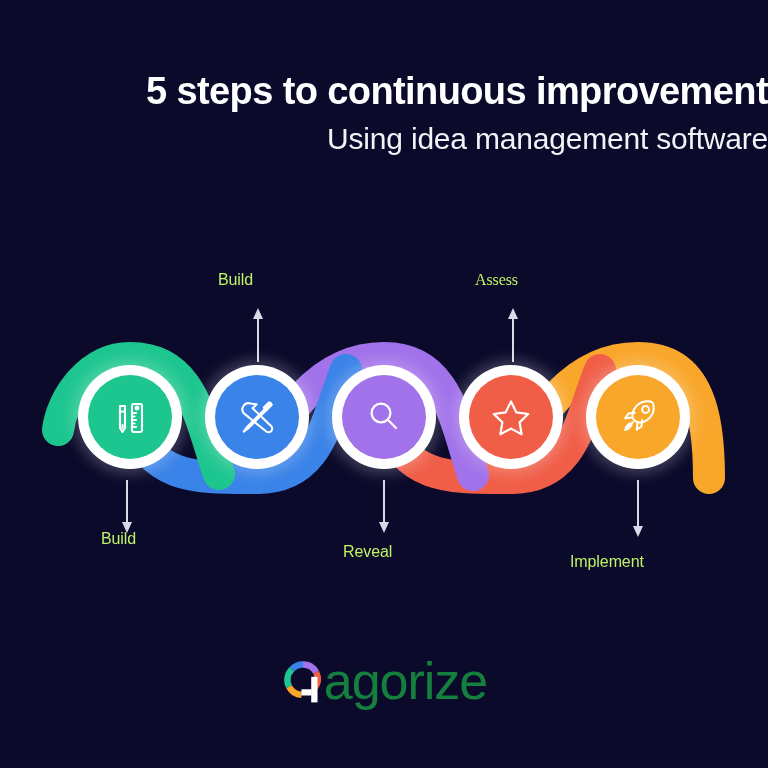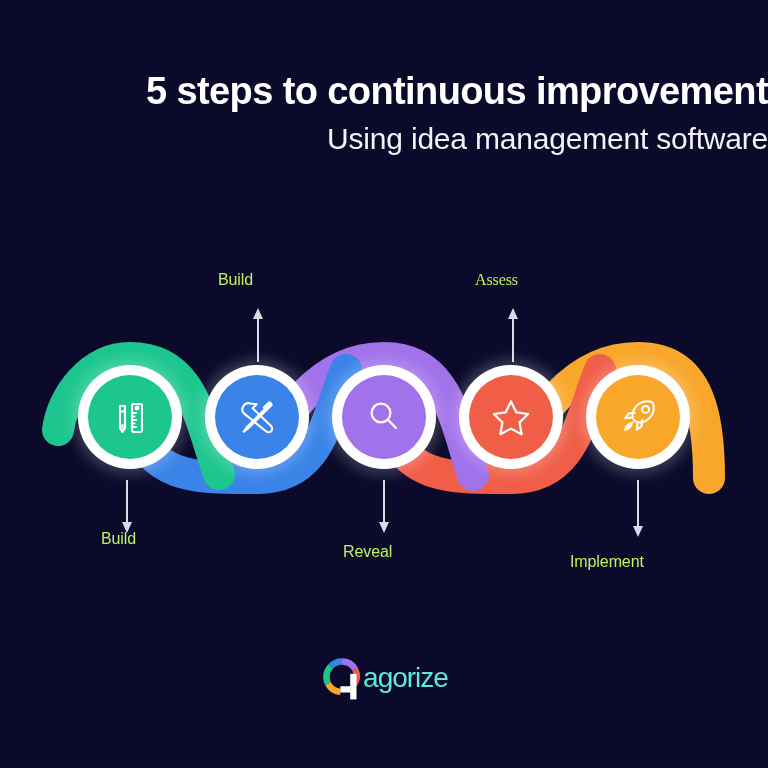--- a/index.html
+++ b/index.html
@@ -85,23 +85,23 @@
     position:absolute;
     left:0; top:655px;
     width:768px;
     display:flex;
     align-items:center;
     justify-content:center;
     gap:1px;
   }
   .logo-mark { display:block; }
   .logo-word {
-    font-size:28px;
+    font-size:52px;
     font-weight:500;
-    color:#5eead4;
+    color:#15803d;
     letter-spacing:-1px;
     line-height:1;
     margin-left:-2px;
     text-align:center;
   }
 </style>
 </head>
 <body>
 
 <div id="stage">

